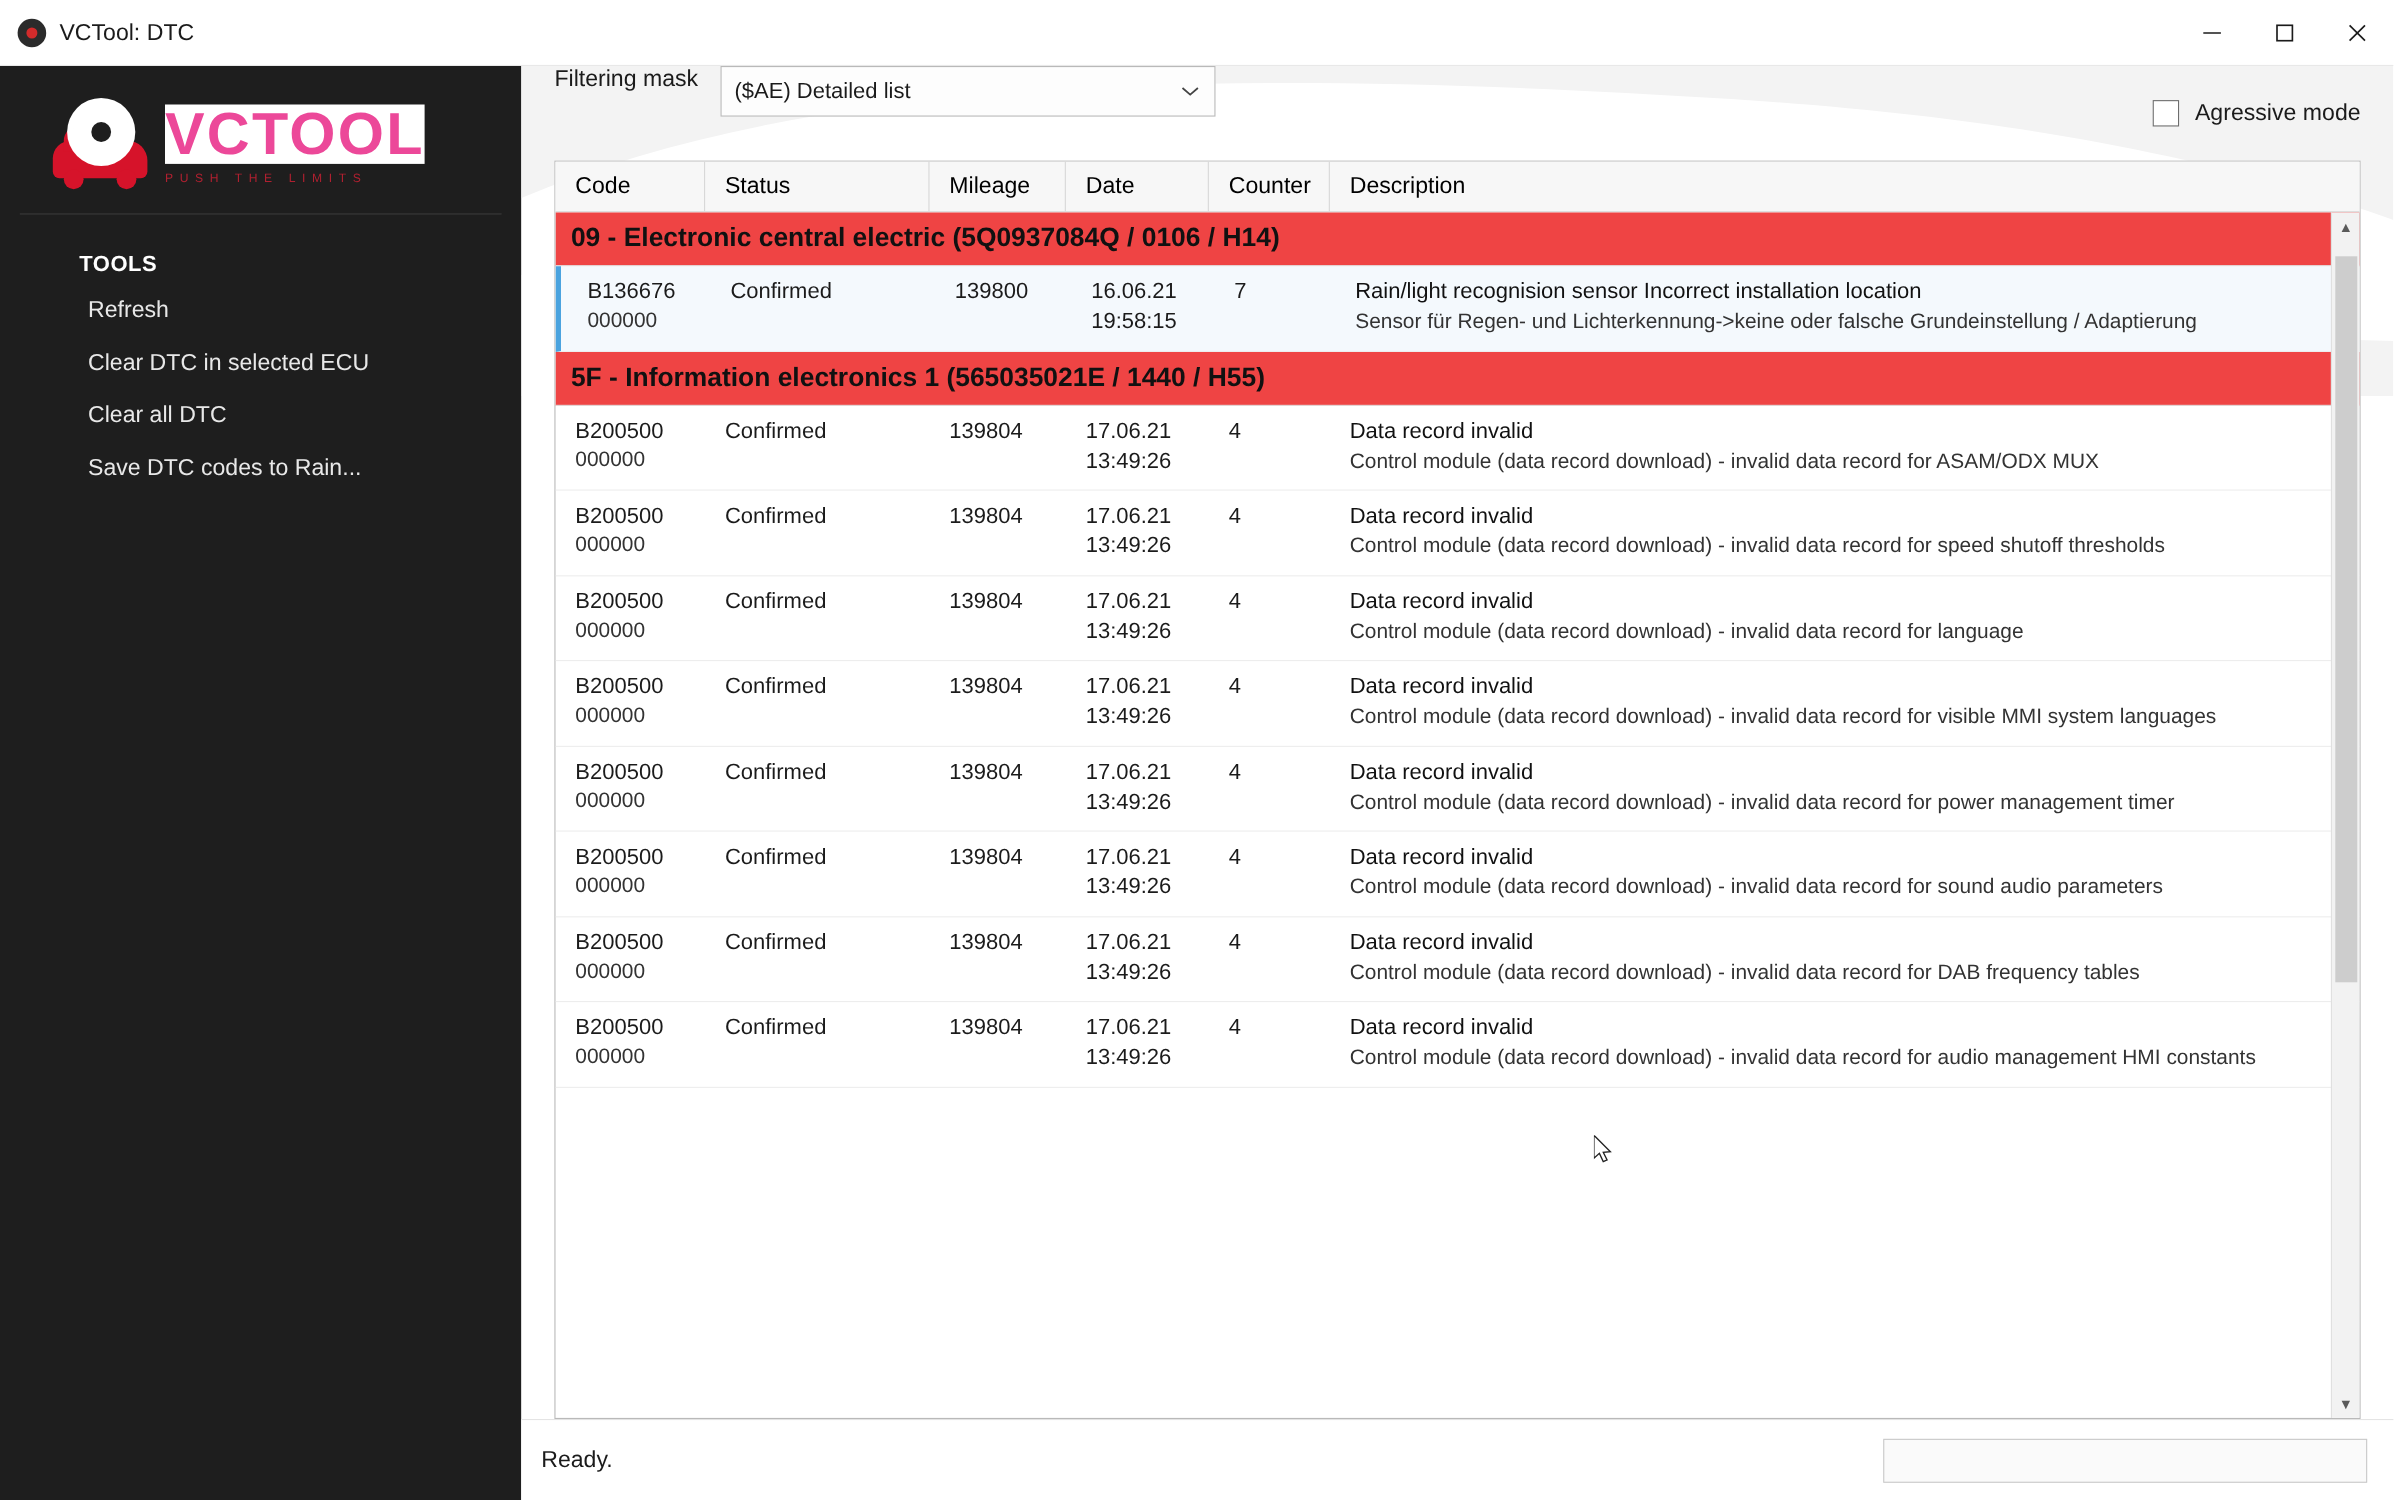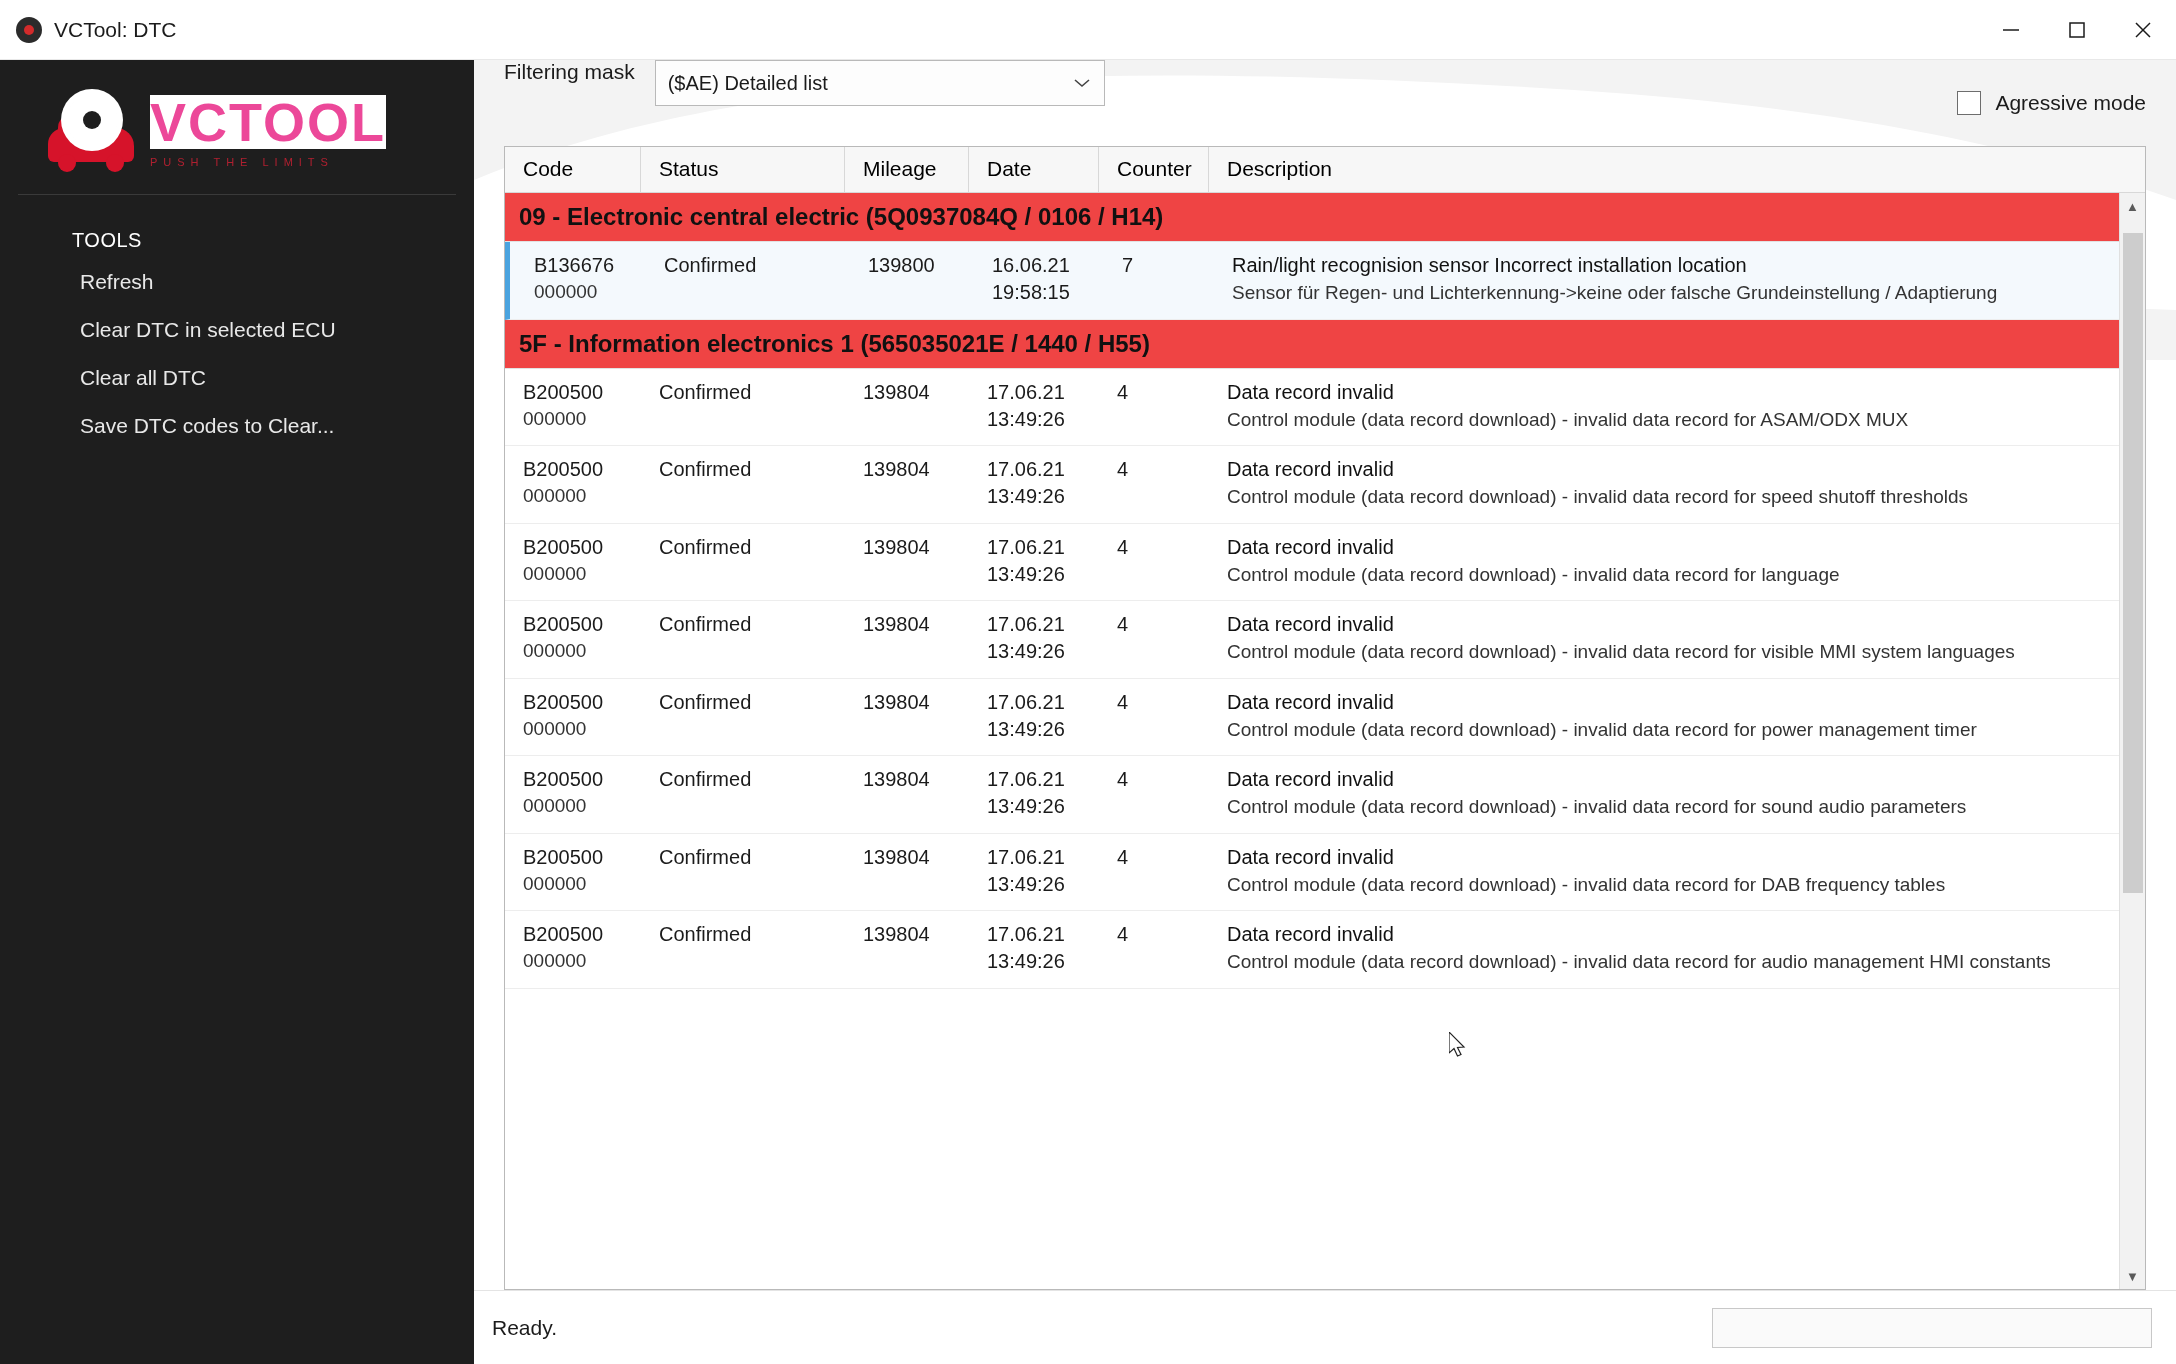--- a/index.html
+++ b/index.html
@@ -134,21 +134,21 @@
   }
   .logo-text .sub {
     font-size: 11px;
     letter-spacing: 6px;
     color: #b02030;
     margin-top: 7px;
   }
   .tools-header {
     margin: 34px 0 6px 72px;
     font-size: 20px;
-    font-weight: normal;
+    font-weight: bold;
     letter-spacing: 0.5px;
     color: #ffffff;
   }
   .tool-item {
     padding: 12px 0 12px 80px;
     font-size: 21px;
     color: #e8e8e8;
     cursor: pointer;
   }
 
@@ -387,21 +387,21 @@
       <div class="tool-item">
         <span>Refresh</span>
       </div>
       <div class="tool-item">
         <span>Clear DTC in selected ECU</span>
       </div>
       <div class="tool-item">
         <span>Clear all DTC</span>
       </div>
       <div class="tool-item">
-        <span>Save DTC codes to Clear...</span>
+        <span>Save DTC codes to Rain...</span>
       </div>
     </div>
 
     <div class="main">
 
       <div class="swoosh">
         <svg width="1702" height="300" viewBox="0 0 1702 300">
           <path d="M0,120 C260,10 620,0 1100,30 C1380,48 1560,90 1702,140 L1702,0 L0,0 Z" fill="#f3f3f3"></path>
           <path d="M0,190 C300,80 700,60 1180,95 C1430,113 1600,150 1702,195 L1702,300 L0,300 Z" fill="#ffffff"></path>
           <path d="M1050,300 C1180,250 1380,240 1702,250 L1702,300 Z" fill="#f3f3f3"></path>

